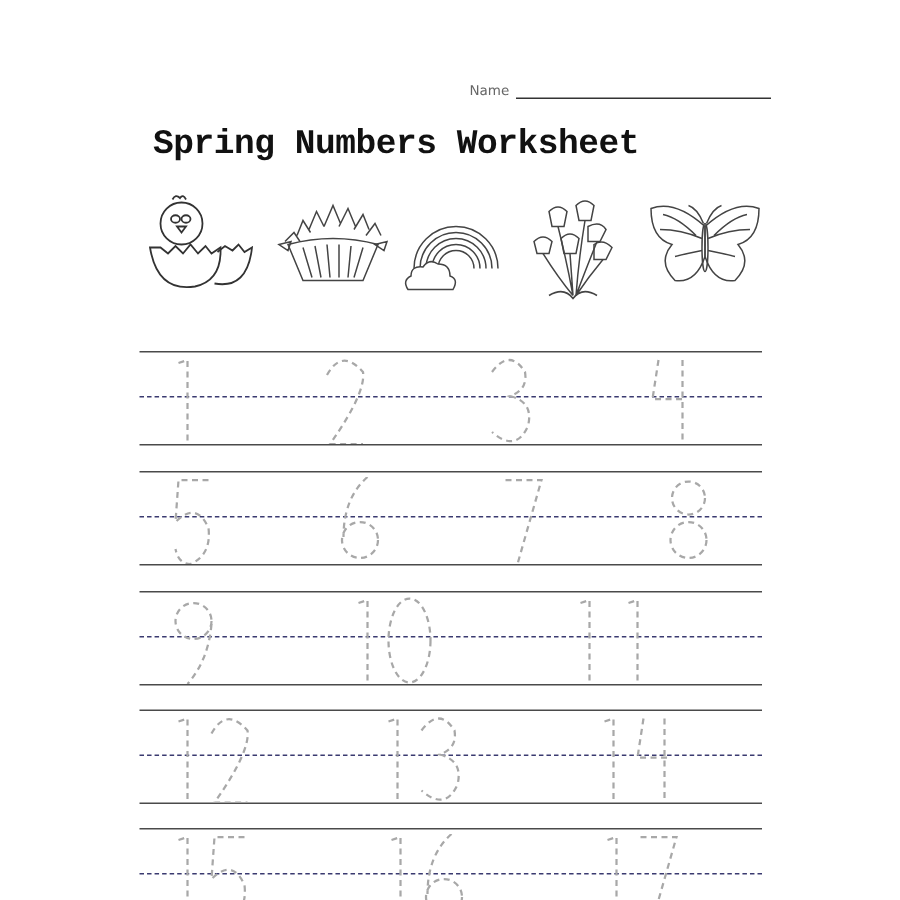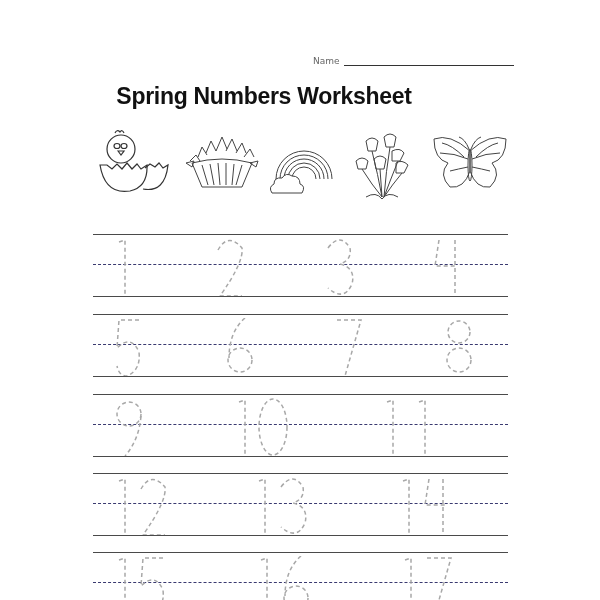--- a/index.html
+++ b/index.html
@@ -1,20 +1,20 @@
 <!DOCTYPE html>
 <html><head>
 <meta charset="utf-8">
 <style>
   html, body { margin:0; padding:0; background:#ffffff; }
   body { width:600px; height:600px; position:relative; overflow:hidden; font-family:"DejaVu Sans", sans-serif; }
   .name-row { position:absolute; left:313px; top:56px; font-size:9px; color:#666; display:flex; align-items:flex-end; }
   .name-label { margin-right:4px; }
   .name-line { width:170px; border-bottom:1.3px solid #333; height:9px; }
-  .title { position:absolute; left:0; width:528px; top:83px; text-align:center; font-family:Liberation Sans, sans-serif; font-weight:bold; font-size:23px; color:#111; letter-spacing:-0.3px; }
+  .title { position:absolute; left:0; width:528px; top:83px; text-align:center; font-family:Liberation Mono, monospace; font-weight:bold; font-size:23px; color:#111; letter-spacing:-0.3px; }
   .pics { position:absolute; top:125px; left:0; width:600px; height:82px; }
   .pic { position:absolute; }
   .row { position:absolute; left:93px; width:415px; height:64px; }
   .line-top { position:absolute; left:0; right:0; top:0; height:0; border-top:1.5px solid #4a4a4a; }
   .line-mid { position:absolute; left:0; right:0; top:30px; height:0; border-top:1.5px dashed #3a3a70; }
   .line-bot { position:absolute; left:0; right:0; top:62px; height:0; border-top:1.5px solid #4a4a4a; }
   .num { position:absolute; top:4px; height:58px; }
 </style>
 </head>
 <body>

